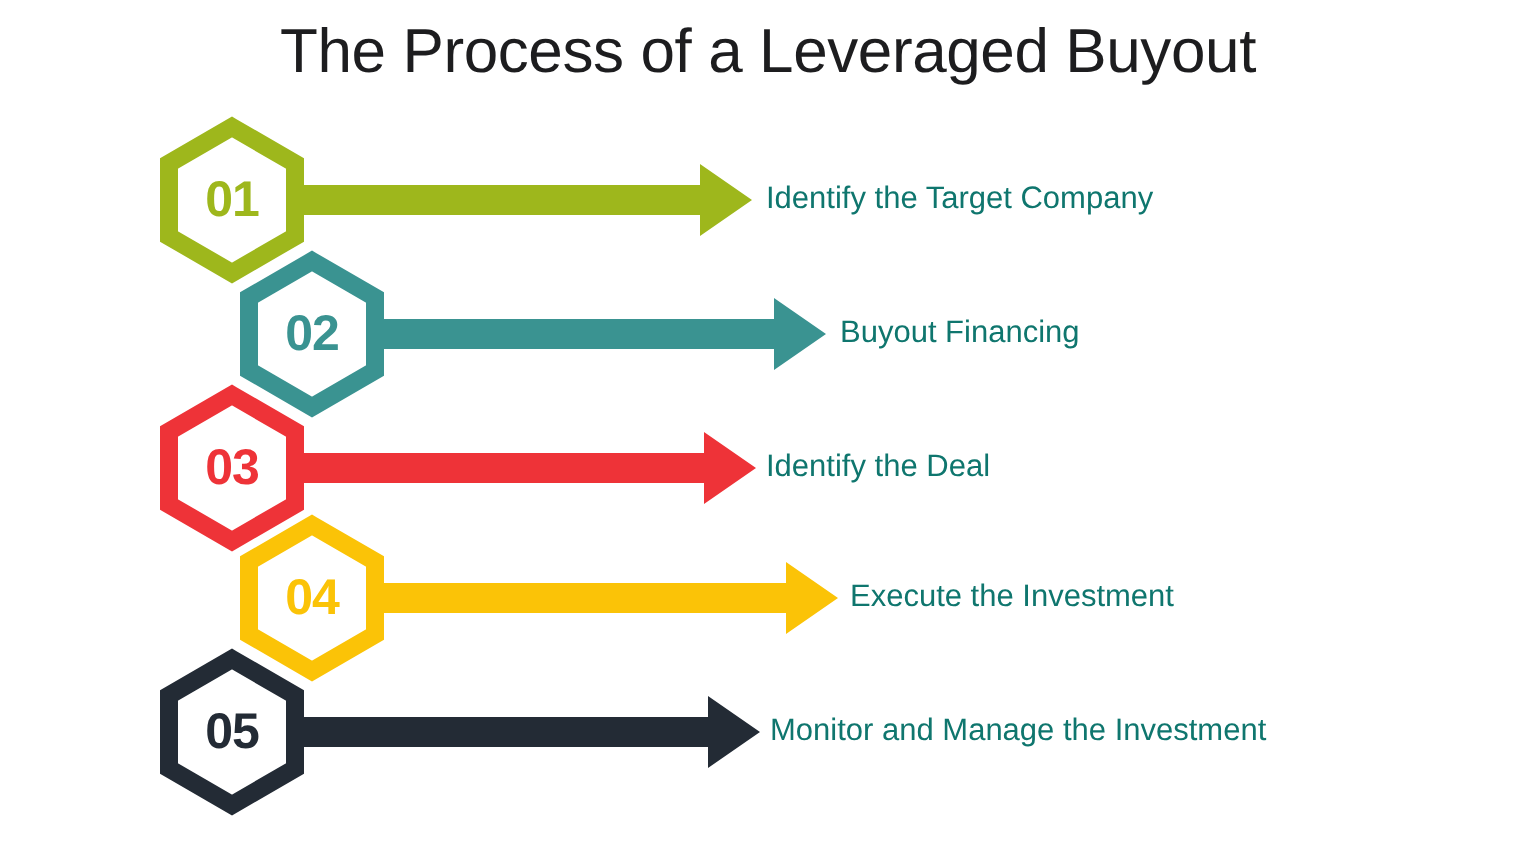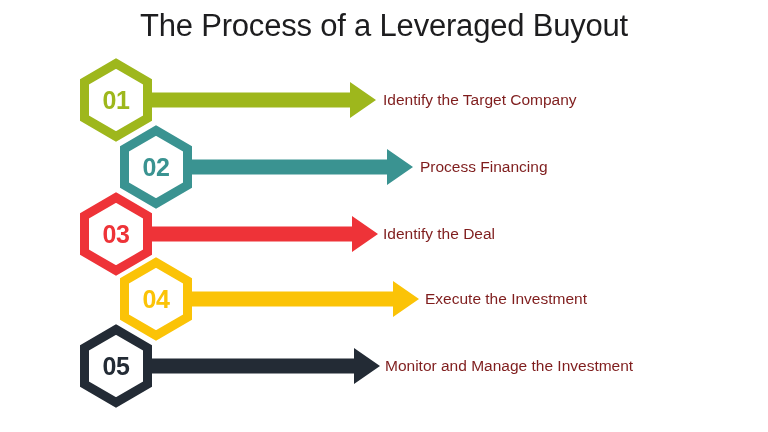--- a/index.html
+++ b/index.html
@@ -60,21 +60,21 @@
     left: 0;
     top: 0;
     overflow: visible;
   }
 
   .step-label {
     position: absolute;
     font-family: "Liberation Sans", sans-serif;
     font-size: 15.5px;
     font-weight: 400;
-    color: #7f1d1d;
+    color: #0f766e;
     white-space: nowrap;
     line-height: 1;
   }
 
   .hex-number {
     font-family: "Liberation Sans", sans-serif;
     font-size: 25px;
     font-weight: 700;
     letter-spacing: -0.5px;
   }
@@ -94,21 +94,21 @@
           <text x="76" y="100" text-anchor="middle" dominant-baseline="central" fill="#9EB71C" class="hex-number">01</text>
         </svg>
         <div class="step-label" style="left: 343px; top: 92px;">Identify the Target Company</div>
       </div>
       <div class="step-row">
         <svg class="step-graphic" width="768" height="432" viewBox="0 0 768 432" style="pointer-events: none;">
           <polygon points="142,159.5 347,159.5 347,149 373,167 347,185 347,174.5 142,174.5" fill="#3A9391"></polygon>
           <polygon points="116.00,130.50 147.50,148.75 147.50,185.25 116.00,203.50 84.50,185.25 84.50,148.75" fill="#ffffff" stroke="#3A9391" stroke-width="9" stroke-linejoin="miter"></polygon>
           <text x="116" y="167" text-anchor="middle" dominant-baseline="central" fill="#3A9391" class="hex-number">02</text>
         </svg>
-        <div class="step-label" style="left: 380px; top: 159px;">Process Financing</div>
+        <div class="step-label" style="left: 380px; top: 159px;">Buyout Financing</div>
       </div>
       <div class="step-row">
         <svg class="step-graphic" width="768" height="432" viewBox="0 0 768 432" style="pointer-events: none;">
           <polygon points="102,226.5 312,226.5 312,216 338,234 312,252 312,241.5 102,241.5" fill="#EE3338"></polygon>
           <polygon points="76.00,197.50 107.50,215.75 107.50,252.25 76.00,270.50 44.50,252.25 44.50,215.75" fill="#ffffff" stroke="#EE3338" stroke-width="9" stroke-linejoin="miter"></polygon>
           <text x="76" y="234" text-anchor="middle" dominant-baseline="central" fill="#EE3338" class="hex-number">03</text>
         </svg>
         <div class="step-label" style="left: 343px; top: 226px;">Identify the Deal</div>
       </div>
       <div class="step-row">

